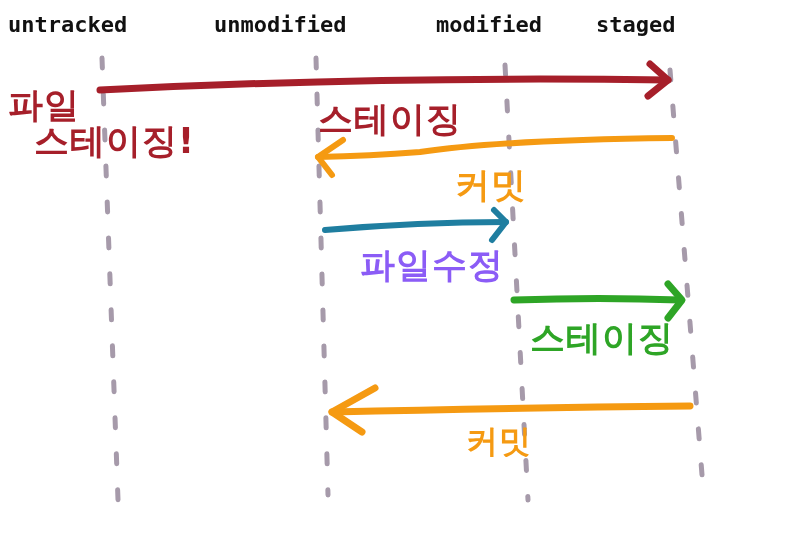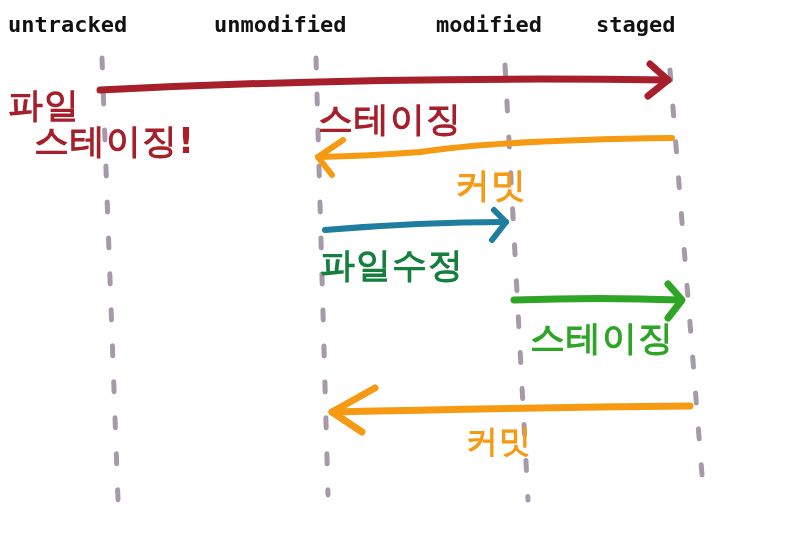--- a/index.html
+++ b/index.html
@@ -53,15 +53,15 @@
   <g stroke="#f59a12" stroke-width="7" stroke-linecap="round" stroke-linejoin="round" fill="none">
     <path d="M690 406 Q500 408 332 412"></path>
     <path d="M375 388 L332 412 L362 432"></path>
   </g>
 </svg>
 
 <div class="annot" style="left:8px; top:82px; color:#a61f2a;">파일</div>
 <div class="annot" style="left:34px; top:118px; color:#a61f2a;">스테이징!</div>
 <div class="annot" style="left:318px; top:96px; color:#a61f2a;">스테이징</div>
 <div class="annot" style="left:455px; top:162px; color:#f59a12;">커밋</div>
-<div class="annot" style="left:320px; top:242px; color:#15803d;">파일수정</div>
+<div class="annot" style="left:360px; top:242px; color:#8b5cf6;">파일수정</div>
 <div class="annot" style="left:530px; top:315px; color:#2ea526;">스테이징</div>
 <div class="annot" style="left:466px; top:420px; color:#f59a12; font-size:32px;">커밋</div>
 
 </body></html>

